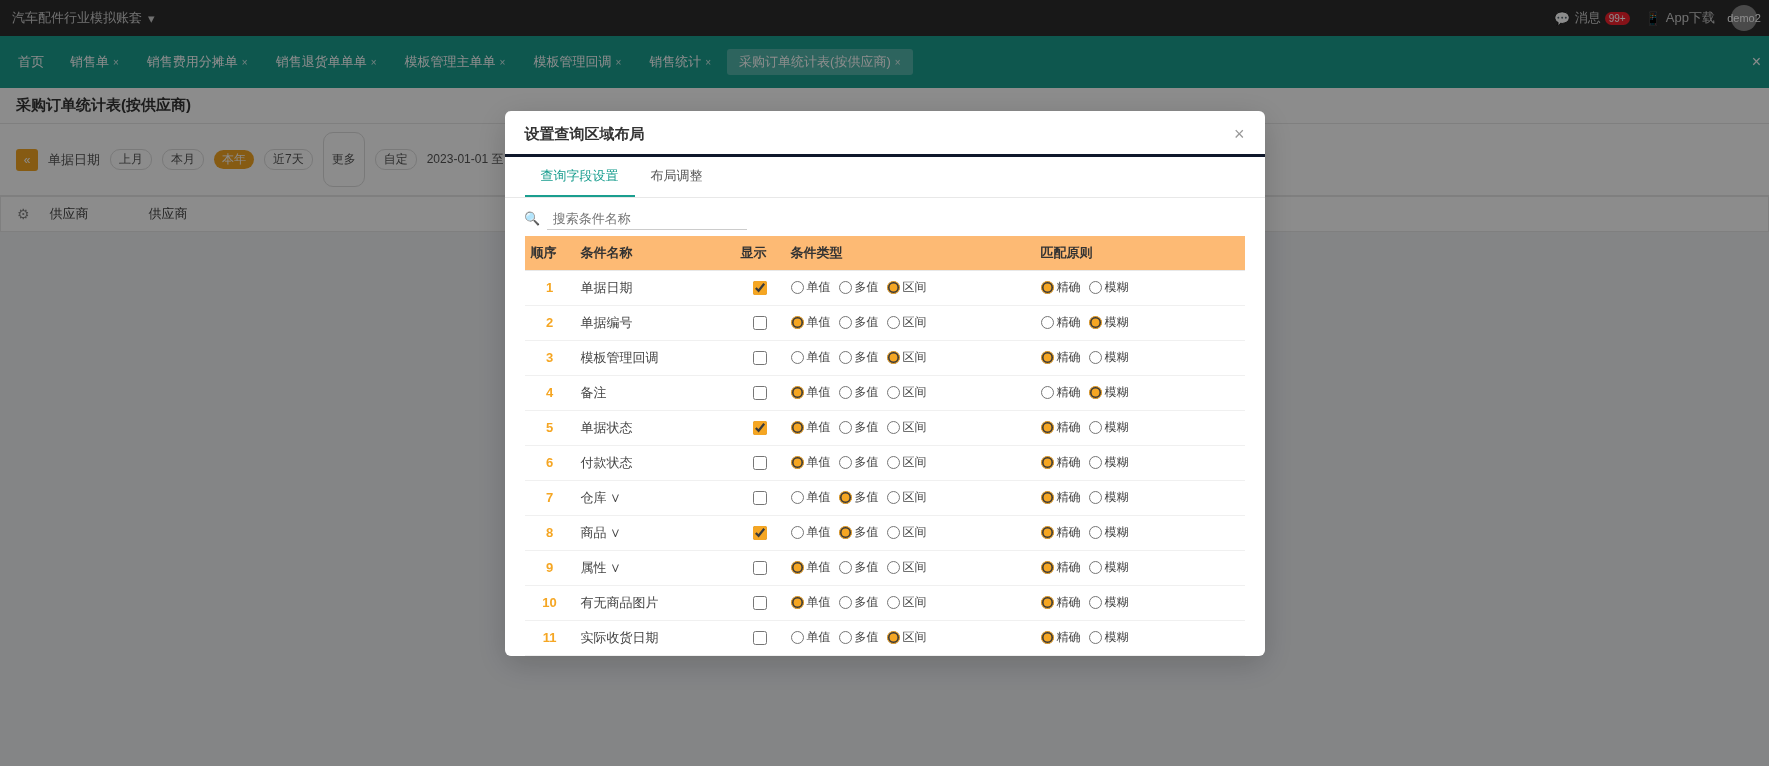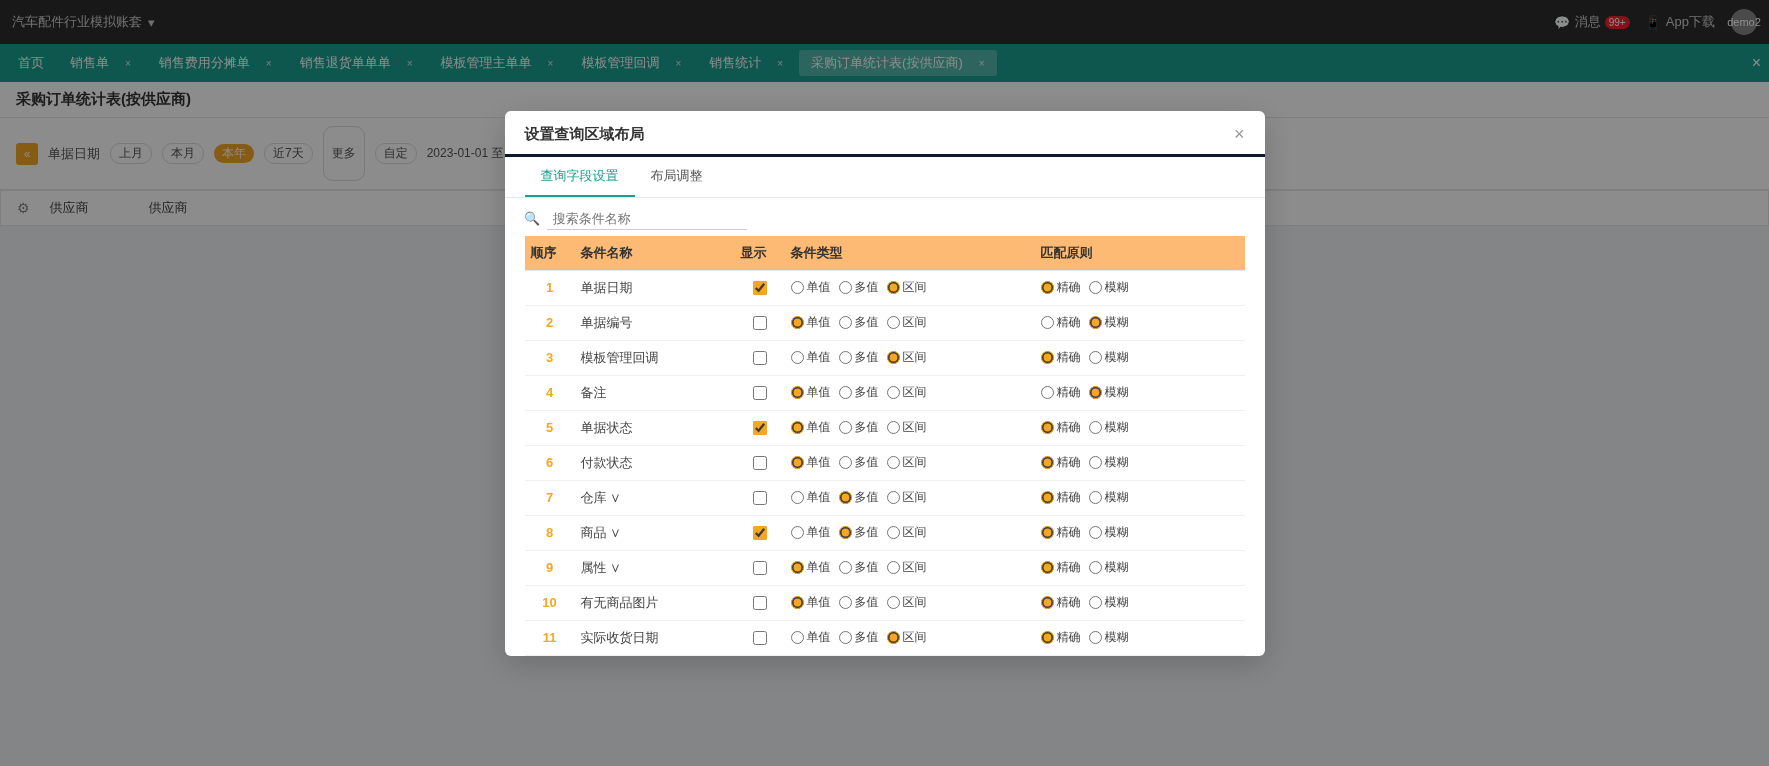--- a/index.html
+++ b/index.html
@@ -1,49 +1,49 @@
 <!DOCTYPE html>
 <html><head>
   <meta charset="utf-8">
   <style>
     * { box-sizing: border-box; margin: 0; padding: 0; }
     body { font-family: 'Microsoft YaHei', Arial, sans-serif; font-size: 13px; background: #f0f2f5; overflow: hidden; }
 
     
     .top-bar {
       background: #2d2d2d;
-      height: 44px;
+      height: 36px;
       display: flex;
       align-items: center;
       justify-content: space-between;
       padding: 0 12px;
       color: #ccc;
     }
     .top-bar-left { font-size: 13px; color: #ccc; display: flex; align-items: center; gap: 6px; }
     .top-bar-right { display: flex; align-items: center; gap: 16px; font-size: 13px; color: #ccc; }
     .notif-badge { background: #f5222d; color: #fff; border-radius: 10px; font-size: 10px; padding: 1px 4px; }
     .avatar { width: 26px; height: 26px; border-radius: 50%; background: #888; display: inline-flex; align-items: center; justify-content: center; color: #fff; font-size: 11px; }
 
     
     .nav-bar {
       background: #1a9e8f;
-      height: 38px;
+      height: 52px;
       display: flex;
       align-items: center;
       padding: 0 8px;
       gap: 4px;
     }
     .nav-tab {
       color: #fff;
       padding: 4px 12px;
       border-radius: 3px;
       cursor: pointer;
       font-size: 13px;
       white-space: nowrap;
-      display: flex; align-items: center; gap: 16px;
+      display: flex; align-items: center; gap: 4px;
     }
     .nav-tab.active { background: rgba(255,255,255,0.25); }
     .nav-tab .close-x { font-size: 10px; opacity: 0.8; }
     .nav-home { color: #fff; font-size: 13px; padding: 4px 10px; }
 
     
     .page-header {
       background: #fff;
       padding: 8px 16px;
       display: flex;

